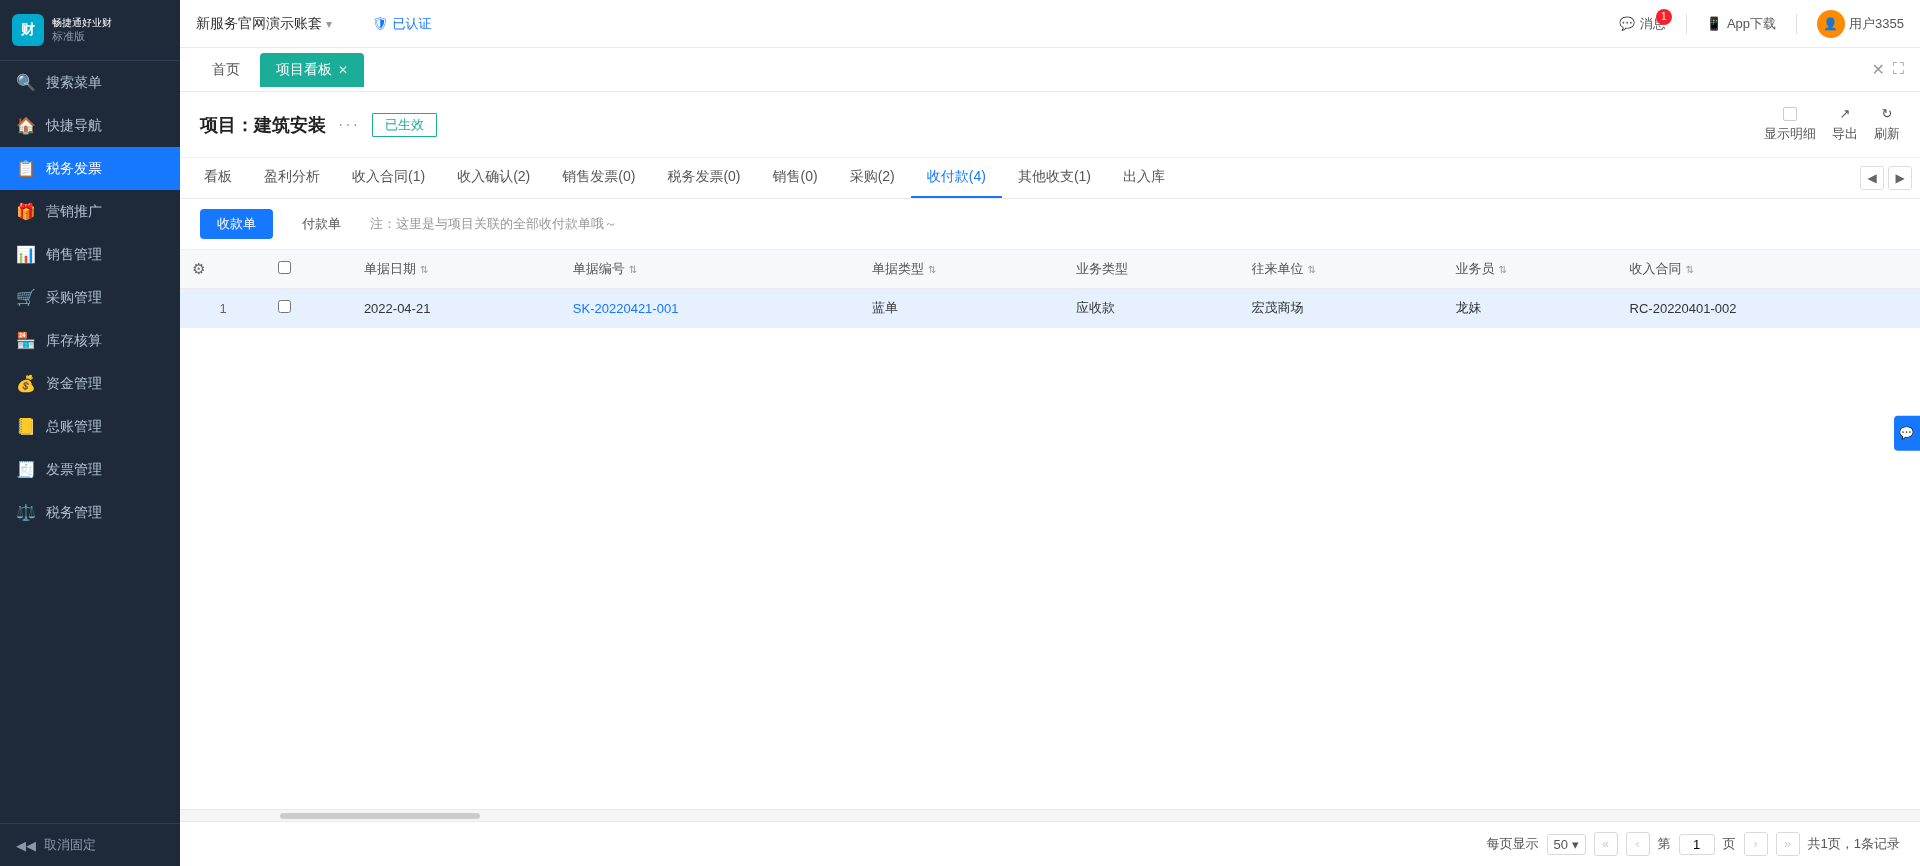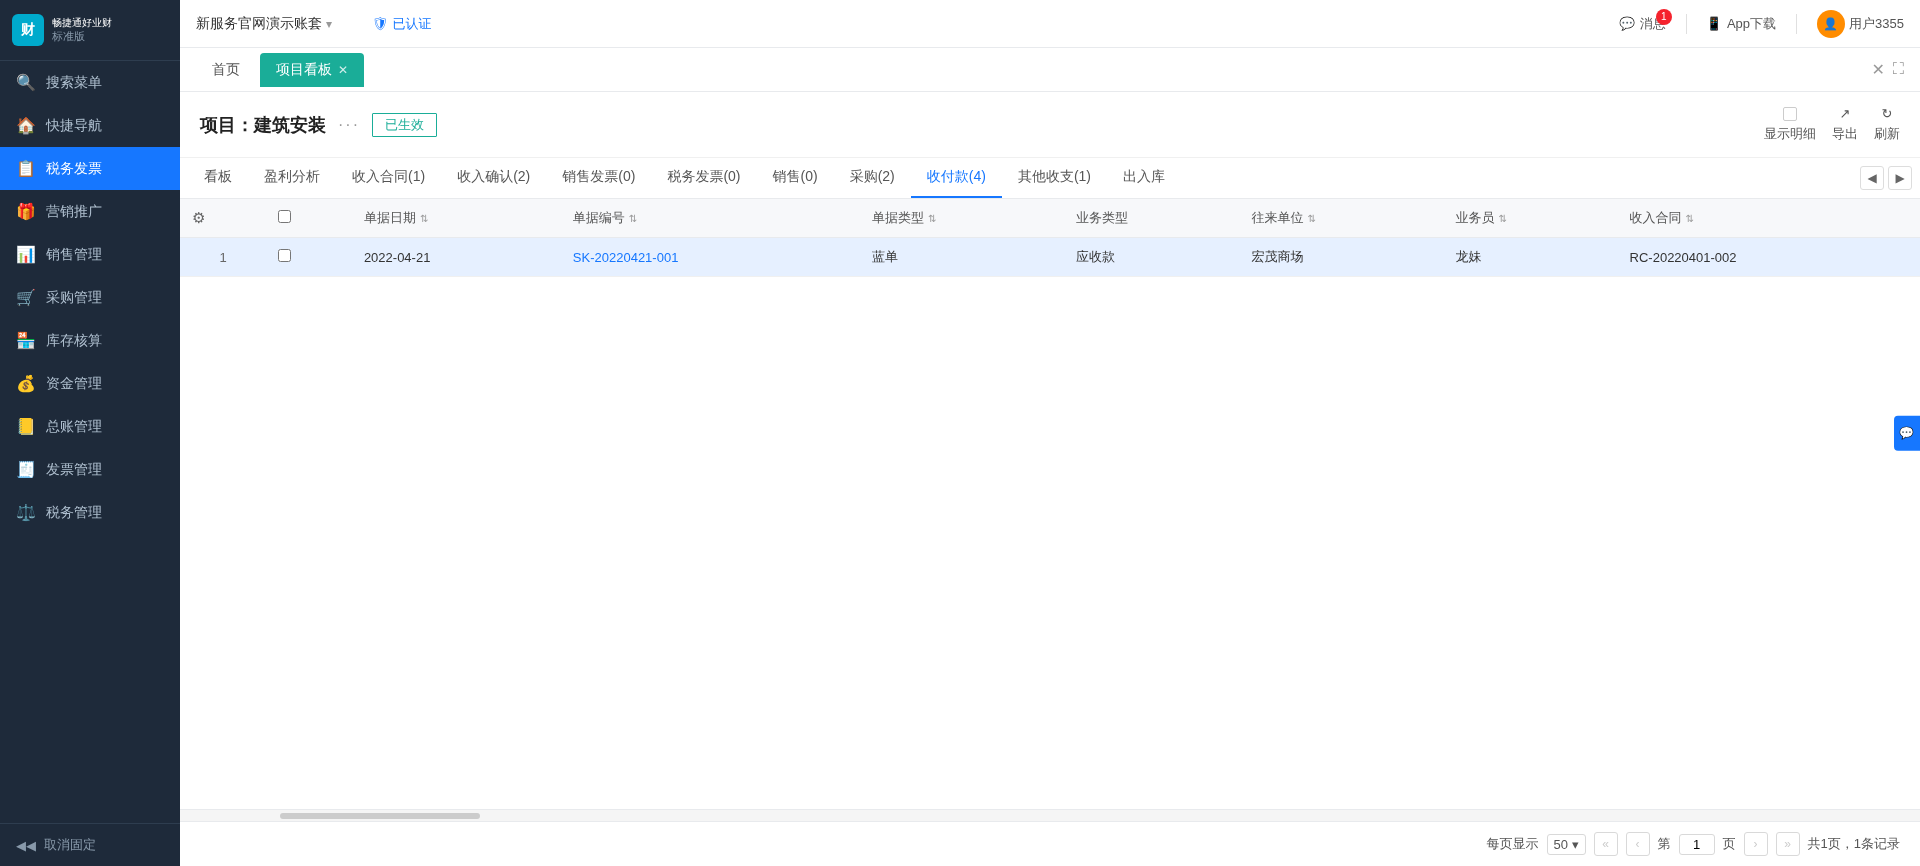--- a/index.html
+++ b/index.html
@@ -559,20 +559,25 @@
       </div>
       <div class="sub-tab">
         <span>出入库</span>
       </div>
       <div class="sub-nav-arrows">
         <div class="arrow-btn">◀</div>
         <div class="arrow-btn">▶</div>
       </div>
     </div>
 
+    <div class="sub-filter">
+      <button class="filter-btn active">收款单</button>
+      <button class="filter-btn inactive">付款单</button>
+      <span class="note-text">注：这里是与项目关联的全部收付款单哦～</span>
+    </div>
 
     <div class="table-container">
       <table>
         <thead>
           <tr>
             <th>
               <span class="gear-btn">⚙</span>
             </th>
             <th>
               <input type="checkbox" style="">

